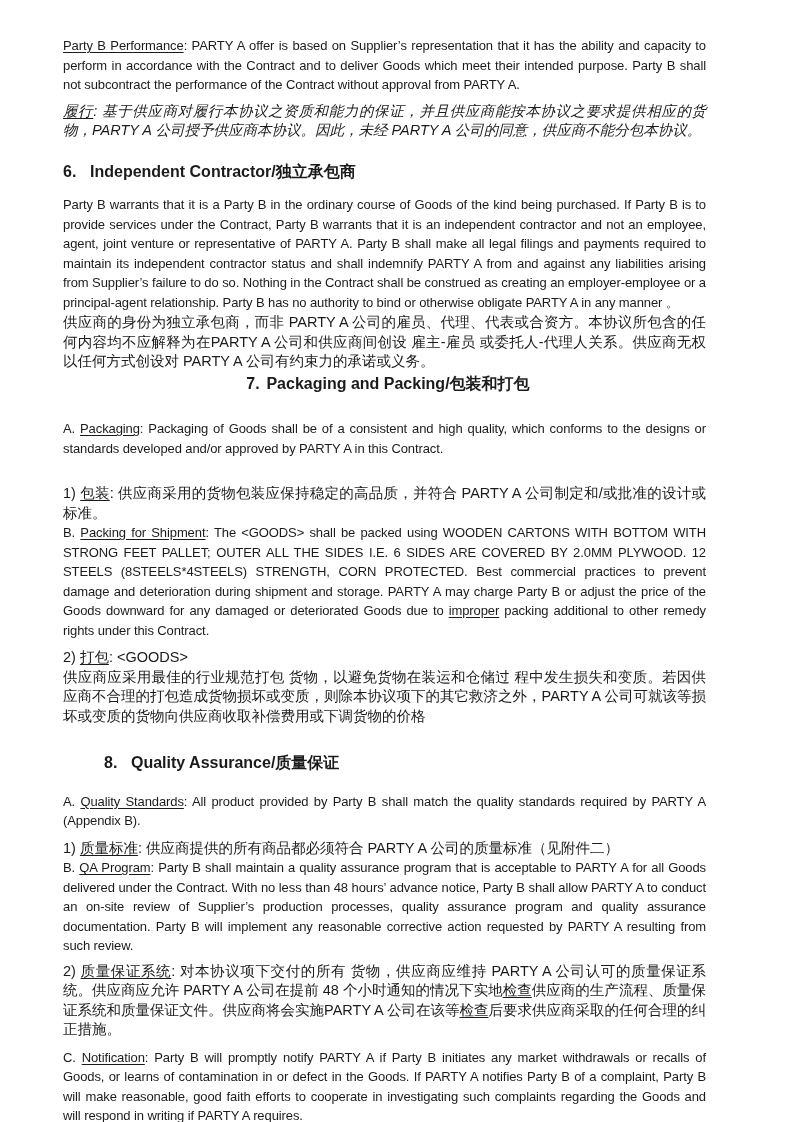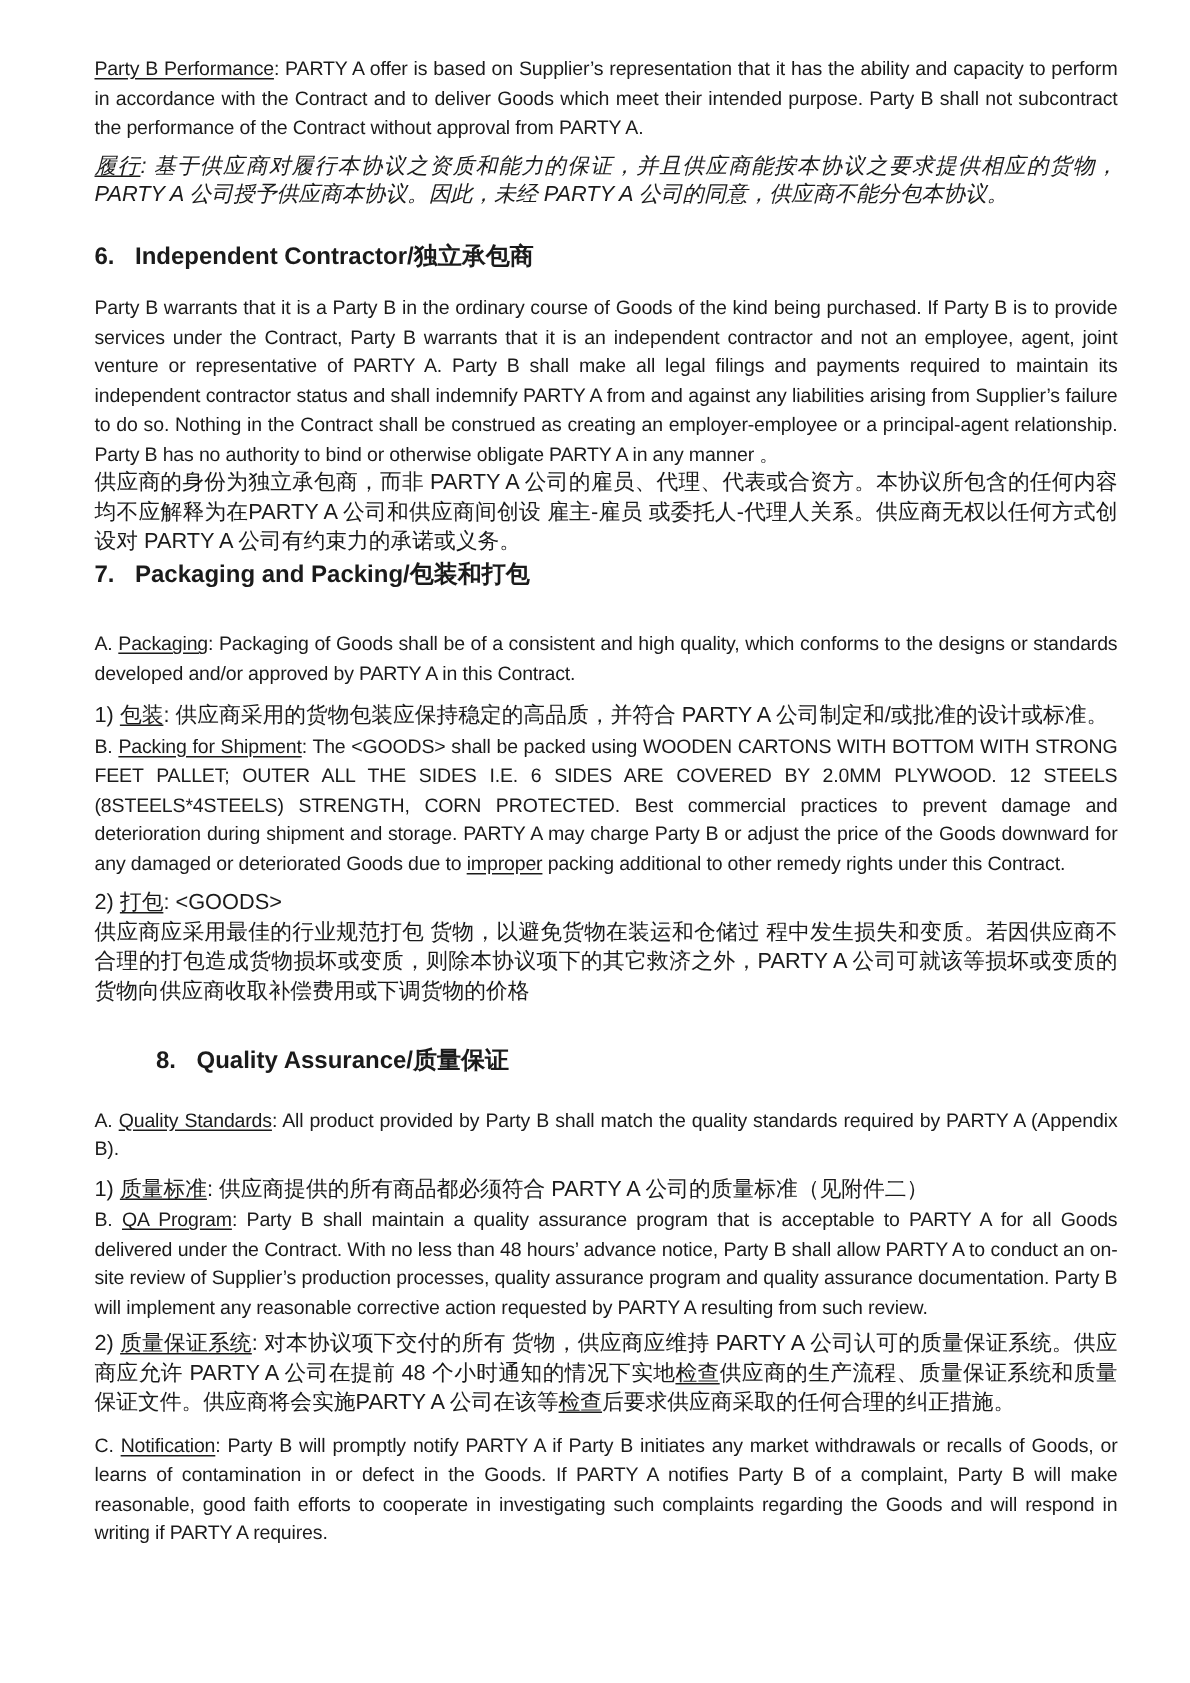--- a/index.html
+++ b/index.html
@@ -1,33 +1,33 @@
 <!DOCTYPE html>
 <html><head>
 <meta charset="utf-8">
 <style>
   html,body{margin:0;padding:0;}
   body{
     width:793px;height:1122px;background:#ffffff;color:#1b1b1b;
     font-family:"Liberation Sans",sans-serif;
     overflow:hidden;
   }
-  .page{padding:36px 48px 0 63px;box-sizing:border-box;width:793px;height:1012px;border-radius:13px;}
+  .page{padding:36px 87px 0 63px;box-sizing:border-box;width:793px;height:1012px;border-radius:13px;}
   p{margin:0;font-size:13px;line-height:19.5px;text-align:justify;letter-spacing:-0.1px;}
   p.zh{font-size:14.5px;letter-spacing:0;}
   h2{margin:0;font-size:16px;line-height:19.5px;font-weight:bold;text-align:left;}
   .u{text-decoration:underline;text-underline-offset:2px;}
   .h-num{display:inline-block;width:27px;}
   .mt0{margin-top:0;}
   .mt1{margin-top:1px;}
-  .mt2{margin-top:2px;}
+  .mt2{margin-top:2px;text-align:center;}
   .mt6{margin-top:6px;}
   .mt7{margin-top:7px;font-style:italic;}
   .mt8{margin-top:8px;}
-  .mt10{margin-top:10px;}
+  .mt10{margin-top:26px;}
   .mt12{}
   .mt13{margin-top:26px;}
   .mt14{margin-top:14px;}
   .mt19{margin-top:19px;}
   .mt21{margin-top:21px;}
   .mt27{margin-top:27px;margin-left:41px;}
 </style>
 </head>
 <body>
 

